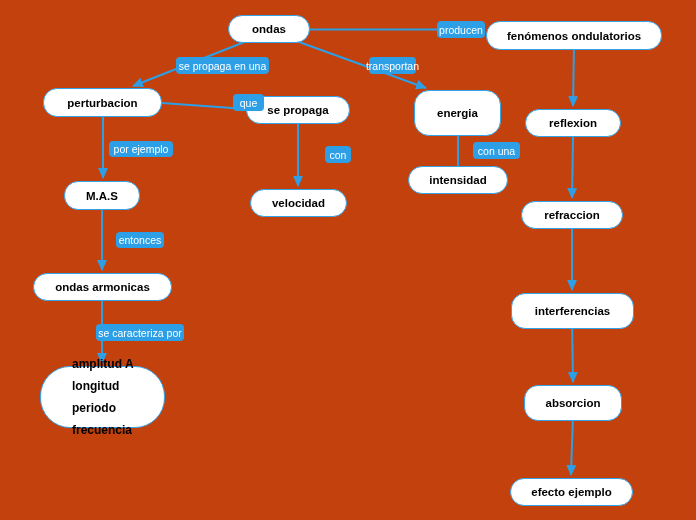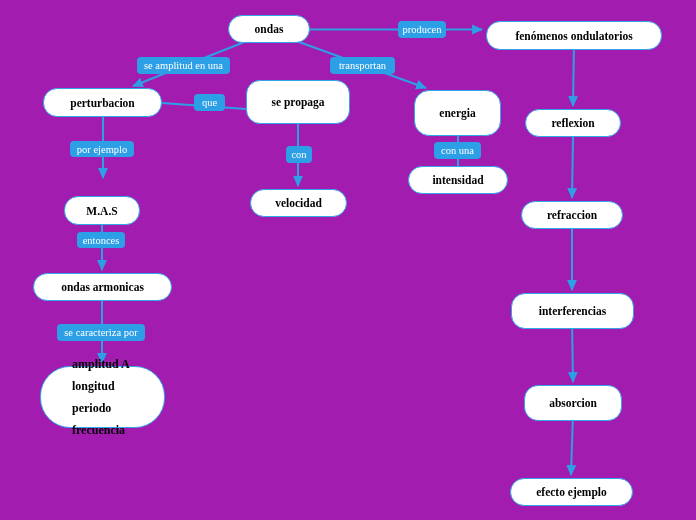--- a/index.html
+++ b/index.html
@@ -1,21 +1,21 @@
 <!DOCTYPE html>
 <html><head>
 <meta charset="utf-8">
 <style>
   html, body { margin: 0; padding: 0; background: #ffffff; }
   #stage {
     position: relative;
     width: 696px;
     height: 520px;
-    background: #a21caf;
-    font-family: Liberation Serif, serif;
+    background: #c2410c;
+    font-family: Liberation Sans, sans-serif;
     overflow: hidden;
   }
   #edges-svg {
     position: absolute;
     left: 0; top: 0;
     width: 696px; height: 520px;
   }
   .node {
     position: absolute;
     background: #ffffff;
@@ -43,20 +43,21 @@
     background: #2d9fe6;
     color: #ffffff;
     font-size: 10.5px;
     border-radius: 4px;
     display: flex;
     align-items: center;
     justify-content: center;
     box-sizing: border-box;
     white-space: nowrap;
     z-index: 3;
+    margin-left: 39px;
   }
 </style>
 </head>
 <body>
 
 <div id="stage">
     <svg id="edges-svg" viewBox="0 0 696 520">
       <defs>
         <marker id="arrowhead" viewBox="0 0 10 10" refX="9" refY="5" markerWidth="5.5" markerHeight="5.5" orient="auto">
           <path d="M 0 0.5 L 10 5 L 0 9.5 z" fill="#2d9fe6"></path>
@@ -79,30 +80,30 @@
     </svg>
     <div class="node" style="left: 228px; top: 15px; width: 82px; height: 28px; border-radius: 14px;">
       <span>ondas</span>
     </div>
     <div class="node" style="left: 486px; top: 21px; width: 176px; height: 29px; border-radius: 14px; text-align: right;">
       <span>fenómenos ondulatorios</span>
     </div>
     <div class="node" style="left: 43px; top: 88px; width: 119px; height: 29px; border-radius: 14px;">
       <span>perturbacion</span>
     </div>
-    <div class="node" style="left: 246px; top: 80px; width: 104px; height: 44px; border-radius: 14px;">
+    <div class="node" style="left: 246px; top: 96px; width: 104px; height: 28px; border-radius: 14px;">
       <span>se propaga</span>
     </div>
     <div class="node" style="left: 414px; top: 90px; width: 87px; height: 46px; border-radius: 15px;">
       <span>energia</span>
     </div>
     <div class="node" style="left: 525px; top: 109px; width: 96px; height: 28px; border-radius: 14px;">
       <span>reflexion</span>
     </div>
-    <div class="node" style="left: 64px; top: 181px; width: 76px; height: 29px; border-radius: 14px; margin-top: 15px;">
+    <div class="node" style="left: 64px; top: 181px; width: 76px; height: 29px; border-radius: 14px;">
       <span>M.A.S</span>
     </div>
     <div class="node" style="left: 250px; top: 189px; width: 97px; height: 28px; border-radius: 14px;">
       <span>velocidad</span>
     </div>
     <div class="node" style="left: 408px; top: 166px; width: 100px; height: 28px; border-radius: 14px;">
       <span>intensidad</span>
     </div>
     <div class="node" style="left: 521px; top: 201px; width: 102px; height: 28px; border-radius: 14px;">
       <span>refraccion</span>
@@ -120,23 +121,23 @@
     <div class="node" style="left: 524px; top: 385px; width: 98px; height: 36px; border-radius: 14px;">
       <span>absorcion</span>
     </div>
     <div class="node" style="left: 510px; top: 478px; width: 123px; height: 28px; border-radius: 14px;">
       <span>efecto ejemplo</span>
     </div>
     <div class="link-label" style="left: 398px; top: 21px; width: 48px; height: 17px;">
       <span>producen</span>
     </div>
     <div class="link-label" style="left: 137px; top: 57px; width: 93px; height: 17px;">
-      <span>se amplitud en una</span>
+      <span>se propaga en una</span>
     </div>
-    <div class="link-label" style="left: 330px; top: 57px; width: 65px; height: 17px;">
+    <div class="link-label" style="left: 330px; top: 57px; width: 47px; height: 17px;">
       <span>transportan</span>
     </div>
     <div class="link-label" style="left: 194px; top: 94px; width: 31px; height: 17px;">
       <span>que</span>
     </div>
     <div class="link-label" style="left: 70px; top: 141px; width: 64px; height: 16px;">
       <span>por ejemplo</span>
     </div>
     <div class="link-label" style="left: 286px; top: 146px; width: 26px; height: 17px;">
       <span>con</span>

